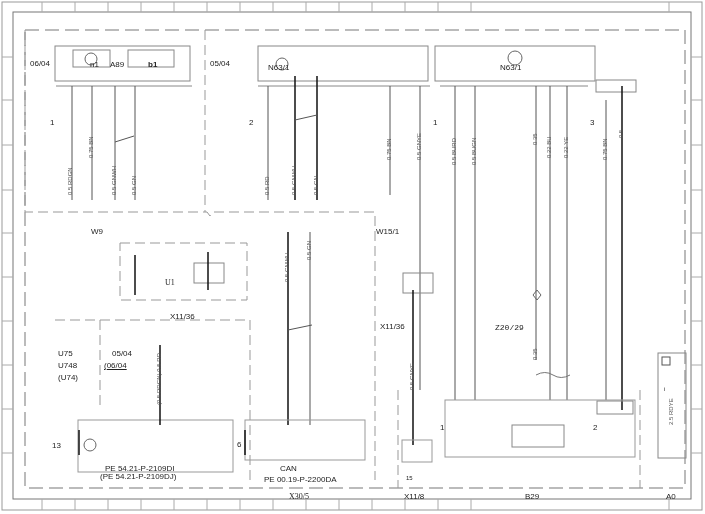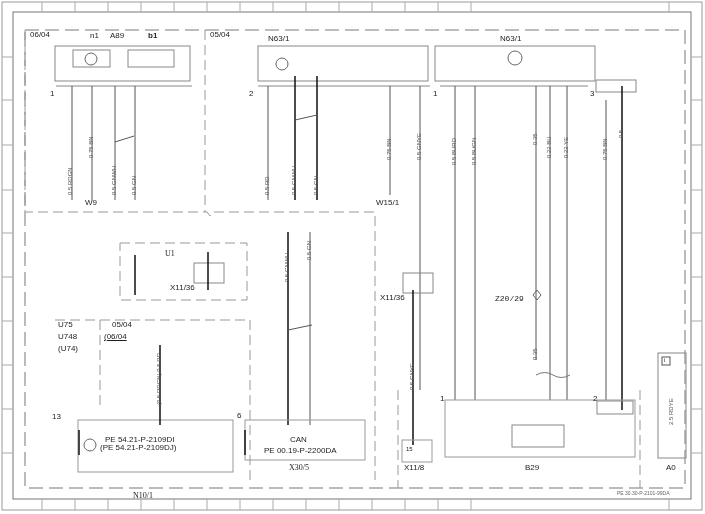--- a/index.html
+++ b/index.html
@@ -1,18 +1,18 @@
 <!DOCTYPE html>
 <html><head>
 <meta charset="utf-8">
 <style>
   html,body{margin:0;padding:0;background:#fff;}
   body{width:705px;height:514px;position:relative;overflow:hidden;font-family:"Liberation Sans",sans-serif;color:#222;}
   #sheet{position:absolute;left:0;top:0;width:705px;height:514px;}
-  .lbl{position:absolute;font-size:8px;color:#222;white-space:nowrap;line-height:1;}
+  .lbl{position:absolute;font-size:8px;color:#222;white-space:nowrap;line-height:1;margin-top:29px;}
   .vl{position:absolute;font-size:6px;color:#555;white-space:nowrap;transform:rotate(-90deg);transform-origin:left top;line-height:1;}
 </style>
 </head>
 <body>
 
 <div id="sheet">
 <svg width="705" height="514" viewBox="0 0 705 514" xmlns="http://www.w3.org/2000/svg">
 
   <rect x="2" y="2" width="700" height="508" fill="none" stroke="#999" stroke-width="1"></rect>
   <rect x="13" y="12" width="678" height="487" fill="none" stroke="#777" stroke-width="1"></rect>
@@ -156,21 +156,21 @@
   <rect x="658" y="353" width="28" height="105" fill="none" stroke="#888"></rect>
   <rect x="662" y="357" width="8" height="8" fill="none" stroke="#555"></rect>
 </svg>
 
 
 <span class="lbl" style="left:30px;top:31px;">06/04</span>
 <span class="lbl" style="left:90px;top:32px;">n1</span>
 <span class="lbl" style="left:110px;top:32px;">A89</span>
 <span class="lbl" style="left:148px;top:32px;font-weight:bold;">b1</span>
 <span class="lbl" style="left:50px;top:90px;">1</span>
-<span class="lbl" style="left:85px;top:199px;">W9</span>
+<span class="lbl" style="left:91px;top:199px;">W9</span>
 <span class="vl" style="left:67px;top:195px;">0.5 RDGN</span>
 <span class="vl" style="left:88px;top:158px;">0.75 BN</span>
 <span class="vl" style="left:111px;top:195px;">0.5 GNWH</span>
 <span class="vl" style="left:131px;top:195px;">0.5 GN</span>
 
 <span class="lbl" style="left:210px;top:31px;">05/04</span>
 <span class="lbl" style="left:268px;top:35px;">N63/1</span>
 <span class="lbl" style="left:249px;top:90px;">2</span>
 <span class="lbl" style="left:376px;top:199px;">W15/1</span>
 <span class="vl" style="left:264px;top:195px;">0.5 RD</span>
@@ -206,21 +206,21 @@
 <span class="lbl" style="left:58px;top:345px;">(U74)</span>
 <span class="lbl" style="left:112px;top:321px;">05/04</span>
 <span class="lbl" style="left:104px;top:333px;text-decoration:underline;">(06/04</span>
 <span class="vl" style="left:156px;top:405px;">(0.5 RDGN) 0.5 RD</span>
 <span class="lbl" style="left:52px;top:413px;">13</span>
 <span class="lbl" style="left:105px;top:436px;">PE 54.21-P-2109DI</span>
 <span class="lbl" style="left:100px;top:444px;">(PE 54.21-P-2109DJ)</span>
 <span class="lbl" style="left:133px;top:492px;font-family:Liberation Serif, serif;">N10/1</span>
 
 <span class="lbl" style="left:237px;top:412px;">6</span>
-<span class="lbl" style="left:290px;top:436px;">CAN</span>
+<span class="lbl" style="left:280px;top:436px;">CAN</span>
 <span class="lbl" style="left:264px;top:447px;">PE 00.19-P-2200DA</span>
 <span class="lbl" style="left:289px;top:464px;font-family:Liberation Serif, serif;">X30/5</span>
 <span class="vl" style="left:284px;top:282px;">0.5 GNWH</span>
 <span class="vl" style="left:306px;top:260px;">0.5 GN</span>
 
 <span class="lbl" style="left:440px;top:395px;">1</span>
 <span class="lbl" style="left:593px;top:395px;">2</span>
 <span class="lbl" style="left:525px;top:464px;">B29</span>
 
 <span class="lbl" style="left:664px;top:357px;font-size:6px;">i</span>

